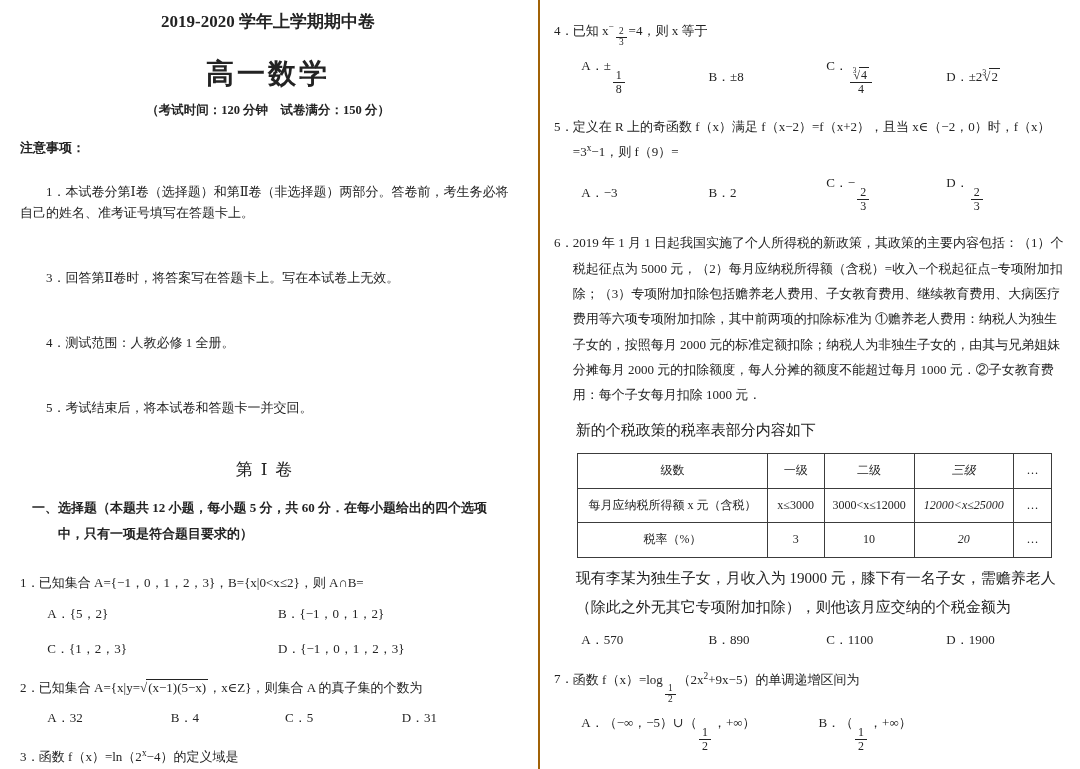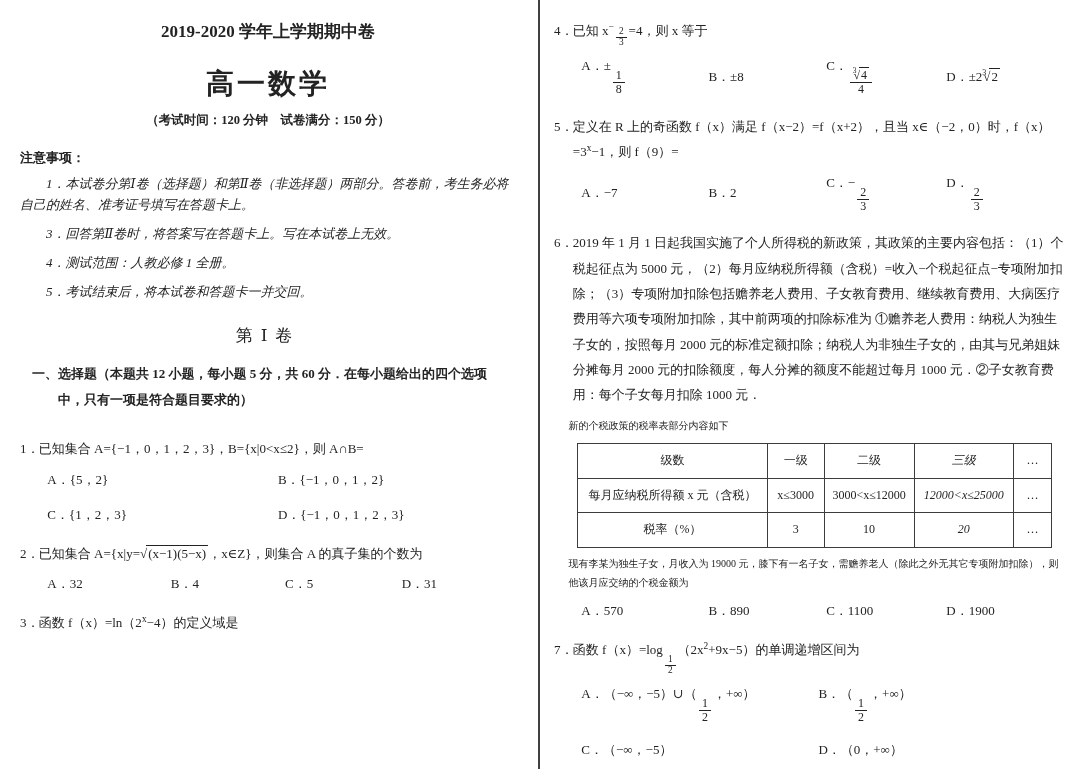--- a/index.html
+++ b/index.html
@@ -4,37 +4,37 @@
 <style>
   html,body{margin:0;padding:0;}
   body{
     width:1080px;height:769px;overflow:hidden;background:#fdfdfd;
     font-family:"Liberation Serif","DejaVu Serif",serif;
     color:#232323;
     -webkit-font-smoothing:antialiased;
   }
   .sheet{display:flex;width:1080px;height:769px;background:#fff;}
   .page{box-sizing:border-box;flex:0 0 50%;display:flex;flex-direction:column;overflow:hidden;}
-  .page-left{padding:12px 22px 6px 20px;border-right:2px solid #404040;}
+  .page-left{padding:2px 22px 6px 20px;border-right:2px solid #a16207;}
   .page-right{padding:14px 16px 6px 14px;}
 
   .doc-title{text-align:center;font-size:17px;font-weight:bold;margin:8px 0 6px;}
   .doc-subject{text-align:center;font-size:28px;font-weight:bold;letter-spacing:3px;margin:16px 0 1px;}
   .doc-meta{text-align:center;font-size:12.5px;font-weight:bold;margin:8px 0 10px;}
 
   .notice-heading{font-size:13px;font-weight:bold;margin:10px 0 2px;}
-  .notice-item{font-size:13px;line-height:1.62;text-indent:2em;margin:4px 0;font-style:italic;}
+  .notice-item{font-size:13px;line-height:1.62;text-indent:2em;margin:22px 0;}
 
   .section-title{text-align:center;font-size:17px;letter-spacing:8px;margin:18px 0 12px;font-weight:400;}
   .section-instruction{font-size:13px;font-weight:bold;line-height:2.0;padding-left:2em;text-indent:-2em;margin:2px 12px 10px;}
 
   .question{margin:13px 0 4px;}
   .q-stem{font-size:13px;line-height:1.95;padding-left:1.45em;position:relative;}
   .q-num{position:absolute;left:0;top:0;}
-  .q-par{font-size:10px;line-height:1.95;padding-left:1.45em;margin-top:2px;}
+  .q-par{font-size:15px;line-height:1.95;padding-left:1.45em;margin-top:2px;}
   .options{display:grid;padding-left:2.1em;font-size:13px;margin-top:9px;row-gap:17px;align-items:center;}
   .cols4{grid-template-columns:1.08fr 1fr 1.02fr 1fr;}
   .cols2{grid-template-columns:1.12fr 1fr;max-width:88%;}
   .option{white-space:nowrap;}
 
   table.tax{border-collapse:collapse;margin:8px 0 6px 1.45em;width:calc(100% - 2.2em);padding-left:36px;}
   table.tax td{border:1.5px solid #3c3c3c;text-align:center;font-size:12px;padding:9px 2px;line-height:1.3;}
   table.tax td.c0{width:40%;}
   table.tax td.c1{width:12%;}
   table.tax td.c2{width:19%;}
@@ -126,21 +126,21 @@
             </span></span>
         <span class="option">D．±2<span class="sqrt"><sup class="ridx">3</sup><span class="rsign">√</span><span class="rbar">2</span></span></span>
       </div>
     </div>
 
     <div class="question">
       <div class="q-stem">
         <span class="q-num">5．</span><span>定义在 R 上的奇函数 f（x）满足 f（x−2）=f（x+2），且当 x∈（−2，0）时，f（x）=3<sup>x</sup>−1，则 f（9）=</span>
       </div>
       <div class="options cols4">
-        <span class="option">A．−7</span>
+        <span class="option">A．−3</span>
         <span class="option">B．2</span>
         <span class="option">C．−<span class="frac">
               <span class="fn">2</span>
               <span class="fd">3</span>
             </span></span>
         <span class="option">D．<span class="frac">
               <span class="fn">2</span>
               <span class="fd">3</span>
             </span></span>
       </div>

